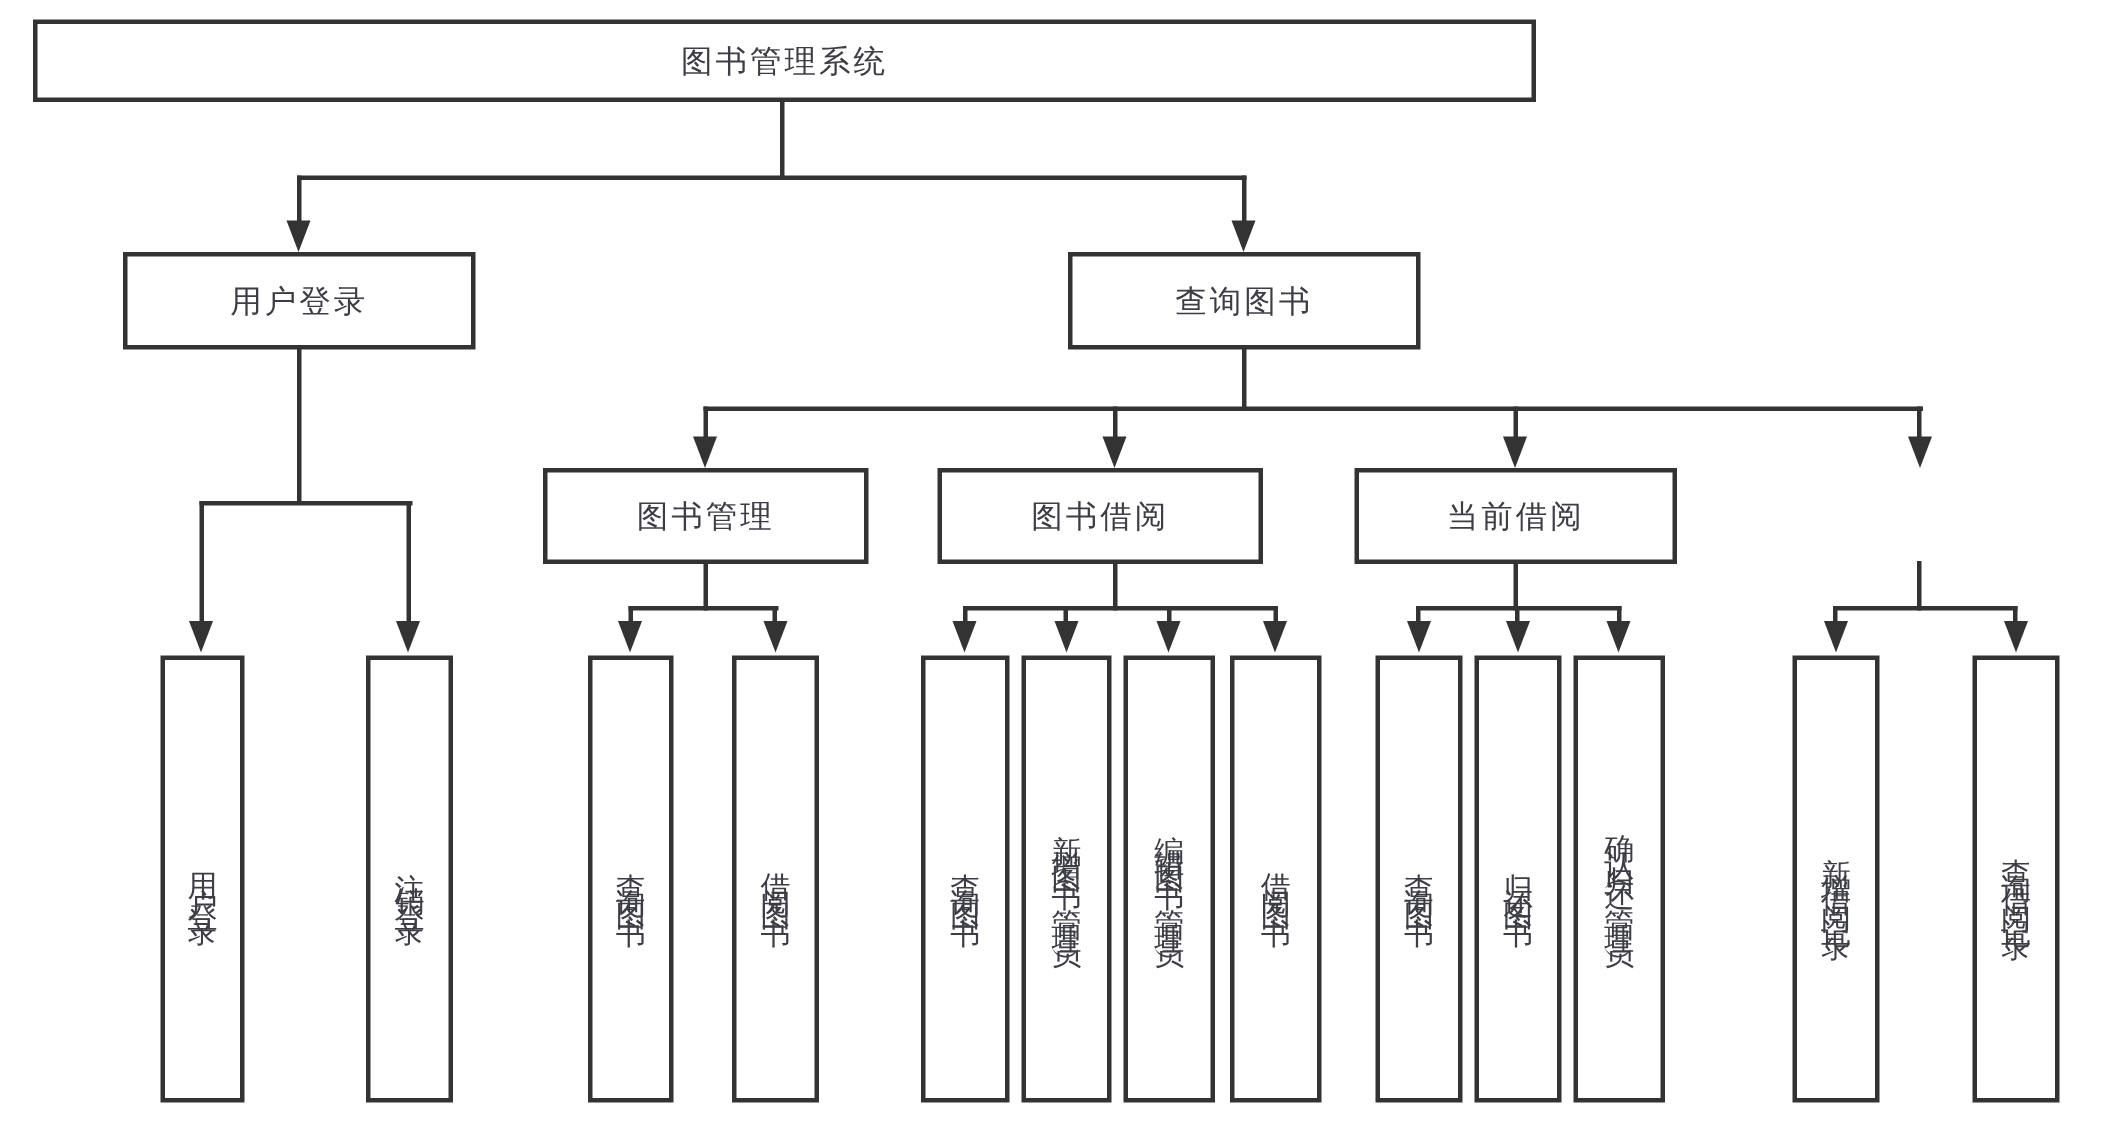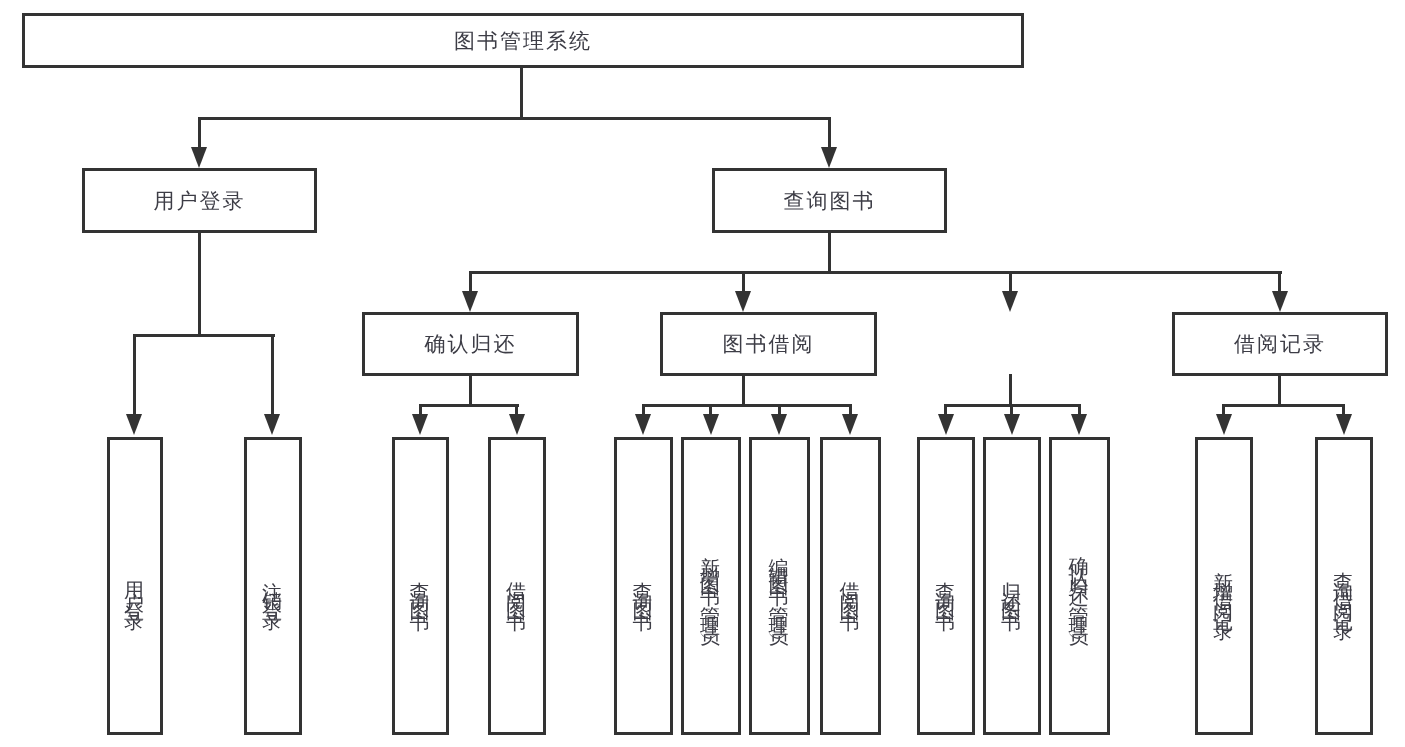--- a/index.html
+++ b/index.html
@@ -42,23 +42,23 @@
   <div class="line" style="left:469px;top:271px;width:813px;height:3px"></div>
   <div class="line" style="left:469px;top:271px;width:3px;height:21px"></div>
   <div class="line" style="left:742px;top:271px;width:3px;height:21px"></div>
   <div class="line" style="left:1009px;top:271px;width:3px;height:21px"></div>
   <div class="line" style="left:1278px;top:271px;width:3px;height:21px"></div>
   <div class="arrow" style="left:462px;top:291px"></div>
   <div class="arrow" style="left:735px;top:291px"></div>
   <div class="arrow" style="left:1002px;top:291px"></div>
   <div class="arrow" style="left:1272px;top:291px"></div>
 
-  <div class="box hbox" style="left:362px;top:312px;width:217px;height:64px">确认归还</div>
-  <div class="box hbox" style="left:660px;top:312px;width:217px;height:64px">图书借阅</div>
-  <div class="box hbox" style="left:1172px;top:312px;width:216px;height:64px">借阅记录</div>
+  <div class="box hbox" style="left:362px;top:312px;width:217px;height:64px">图书管理</div>
+  <div class="box hbox" style="left:625px;top:312px;width:217px;height:64px">图书借阅</div>
+  <div class="box hbox" style="left:903px;top:312px;width:215px;height:64px">当前借阅</div>
 
   <div class="line" style="left:469px;top:374px;width:3px;height:33px"></div>
   <div class="line" style="left:419px;top:404px;width:100px;height:3px"></div>
   <div class="line" style="left:419px;top:404px;width:3px;height:12px"></div>
   <div class="line" style="left:515px;top:404px;width:3px;height:12px"></div>
   <div class="arrow" style="left:412px;top:414px"></div>
   <div class="arrow" style="left:509px;top:414px"></div>
 
   <div class="line" style="left:742px;top:374px;width:3px;height:33px"></div>
   <div class="line" style="left:642px;top:404px;width:210px;height:3px"></div>

